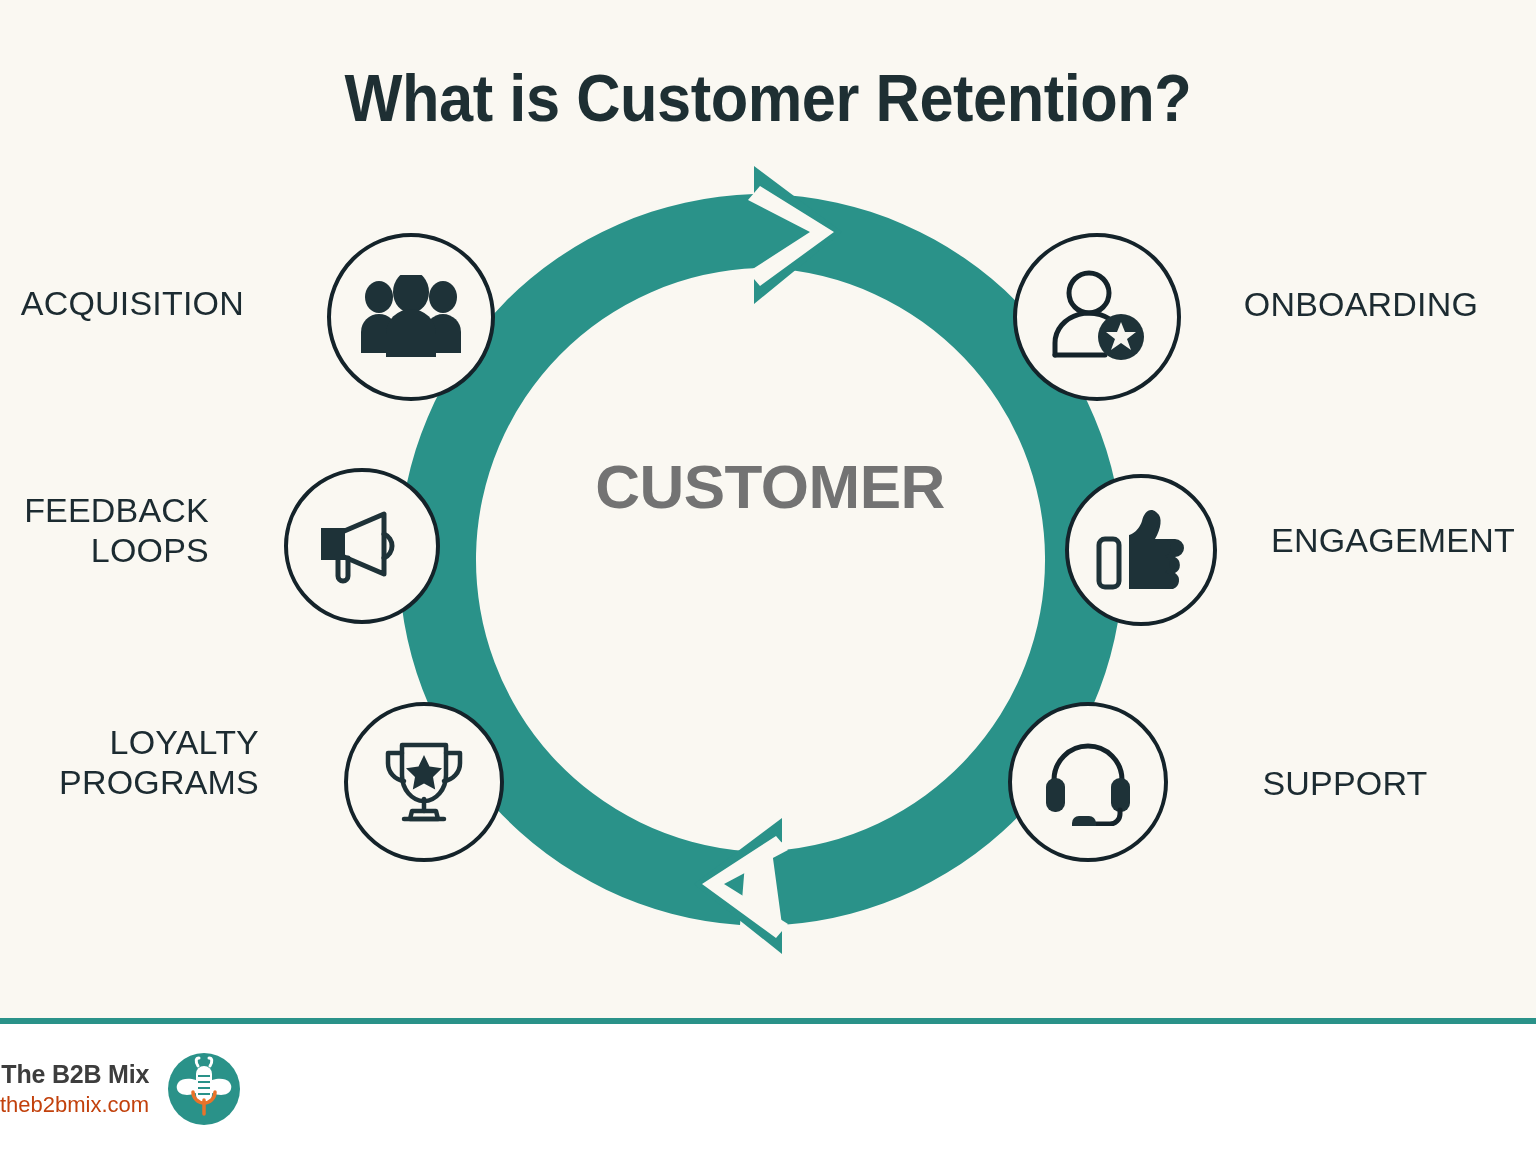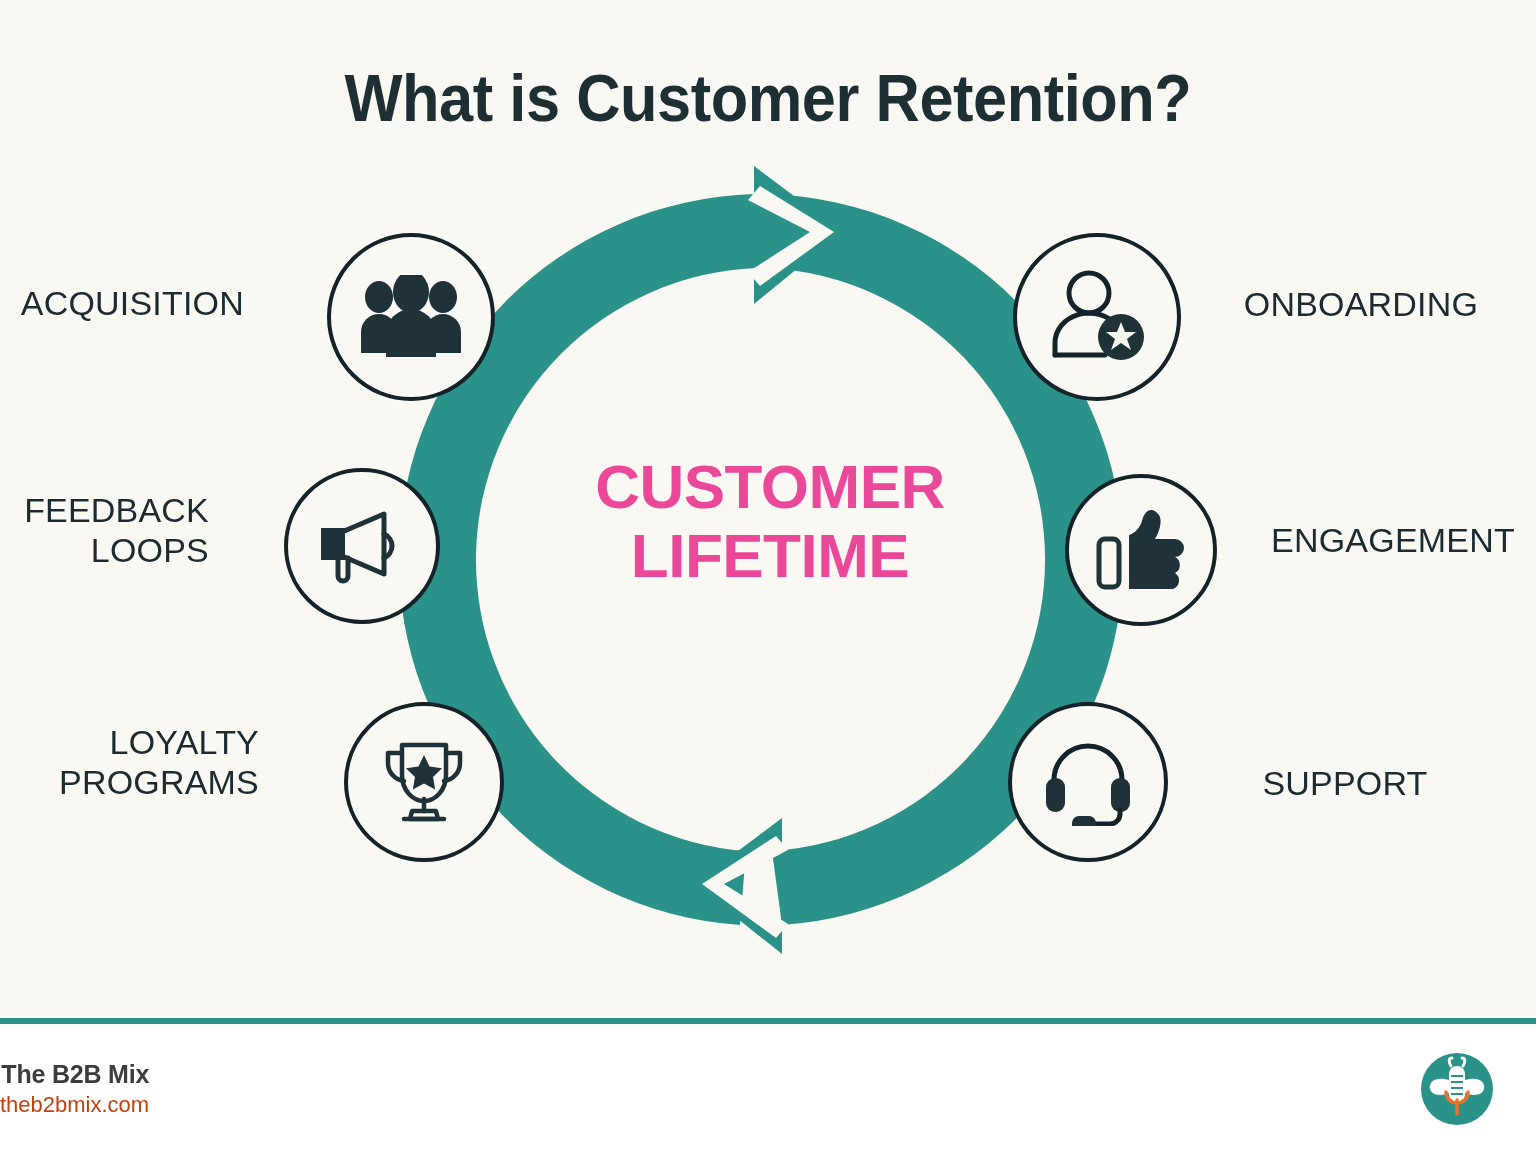--- a/index.html
+++ b/index.html
@@ -43,21 +43,21 @@
     width:800px; height:800px;
   }
   .ring-wrap svg { display:block; width:800px; height:800px; }
 
   
   .center-text {
     position:absolute;
     left:470px; top:452px;
     width:600px;
     text-align:center;
-    color:#ec4899;
+    color:#737373;
     font-weight:bold;
     font-size:62px;
     line-height:1.12;
     letter-spacing:-0.5px;
   }
   .center-text div { display:block; }
 
   
   .bubble {
     position:absolute;
@@ -94,21 +94,21 @@
 
   .l-onb  { left:1196px; top:284px;  width:330px; }
   .l-eng  { left:1228px; top:520px;  width:330px; }
   .l-sup  { left:1180px; top:763px;  width:330px; }
 
   
   .footer {
     position:absolute; left:0; top:1024px;
     width:1536px; height:130px;
     background:#ffffff;
-    display:flex; align-items:center; justify-content:space-between;
+    display:flex; align-items:center; justify-content:flex-start;
     padding-right:40px;
     border-radius:13px;
   }
   .footer-text { text-align:right; margin-right:16px; }
   .brand-name {
     font-size:25px; font-weight:bold; color:#3d3d3d;
     letter-spacing:-0.2px; line-height:1.25;
   }
   .brand-url {
     font-size:22px; color:#c2410c; line-height:1.35;
@@ -158,21 +158,20 @@
         <path d="M 414 658 L 326 724 L 414 794 L 414 770 L 360 724 L 414 682 Z" fill="#2a9289"></path>
       </g>
 
       <path d="M 392 26 L 466 72 L 392 126 L 380 112 L 442 72 L 380 40 Z" fill="#faf8f2"></path>
       <path d="M 408 676 L 334 724 L 408 778 L 420 764 L 356 724 L 420 690 Z" fill="#faf8f2"></path>
     </svg>
   </div>
 
   <div class="center-text">
     <div>CUSTOMER</div>
-    <div>LIFETIME</div>
   </div>
 
   <div class="bubble b-acq">
     <span>
       <svg width="104" height="84" viewBox="0 0 104 84" xmlns="http://www.w3.org/2000/svg">
         <g fill="#1e3238">
           <ellipse cx="20" cy="22" rx="14" ry="16"></ellipse>
           <path d="M2 78 L2 57 a18 18 0 0 1 36 0 L38 78 Z"></path>
           <ellipse cx="84" cy="22" rx="14" ry="16"></ellipse>
           <path d="M66 78 L66 57 a18 18 0 0 1 36 0 L102 78 Z"></path>

